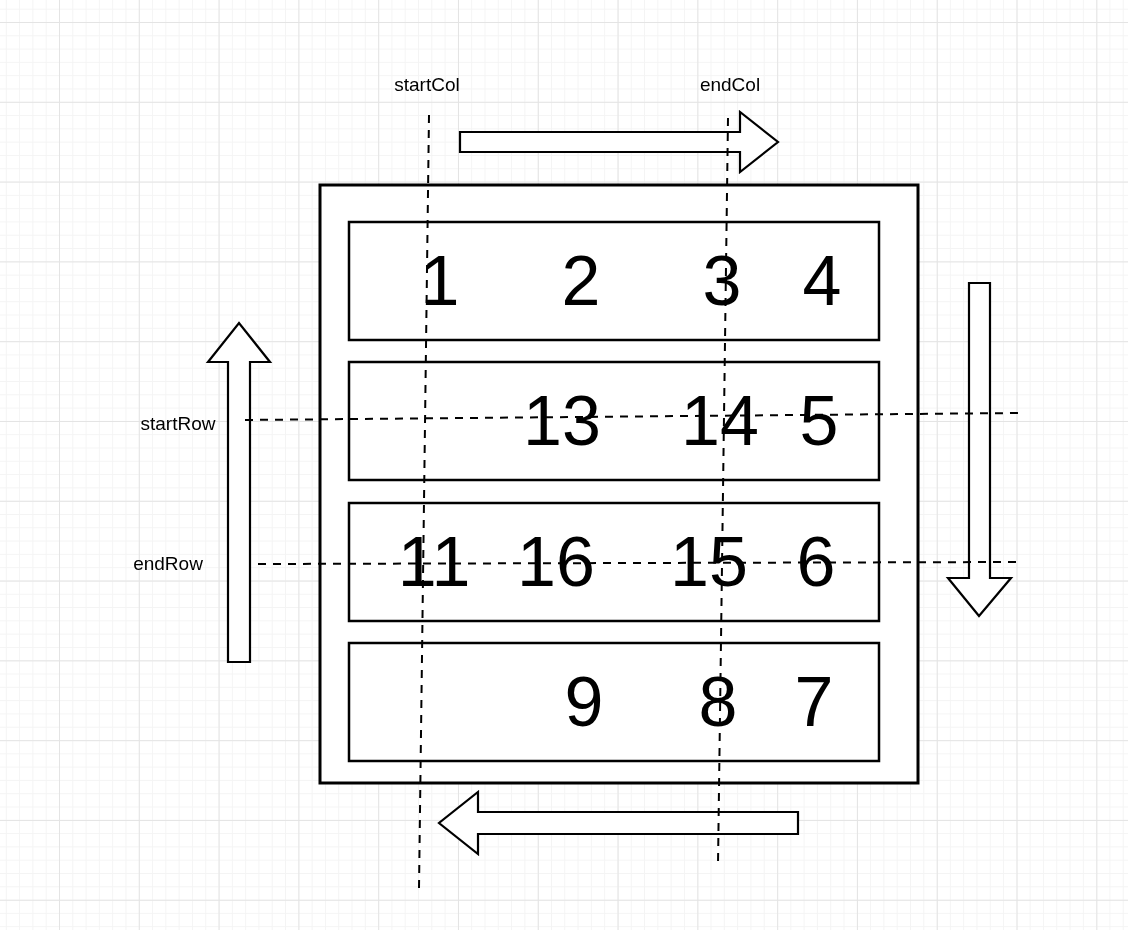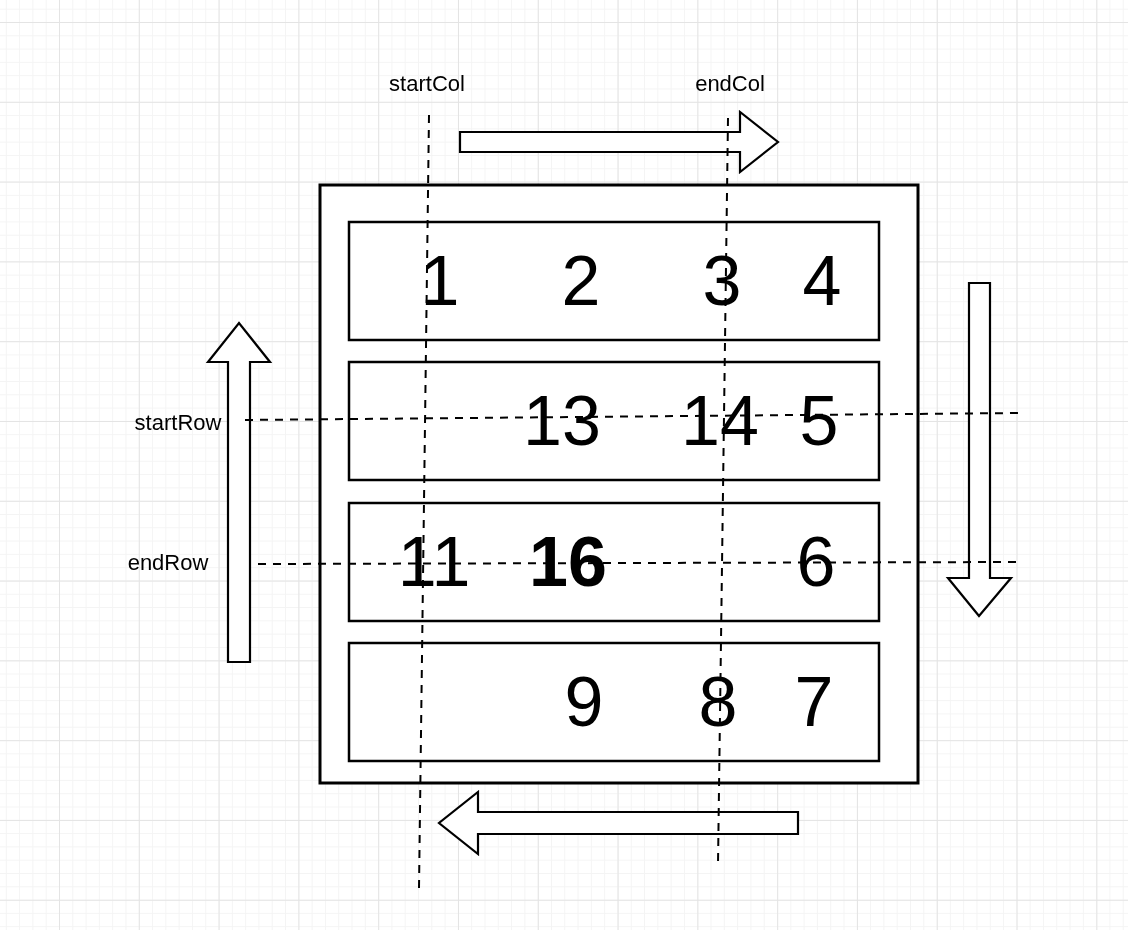--- a/index.html
+++ b/index.html
@@ -16,21 +16,21 @@
       linear-gradient(90deg, #f4f4f4 1px, transparent 1px);
     background-size: 79.8px 79.8px, 79.8px 79.8px, 13.3px 13.3px, 13.3px 13.3px;
     background-position: 59px 22px, 59px 22px, 59px 22px, 59px 22px;
     font-family: "Liberation Sans", sans-serif;
     color: #000000;
   }
   .shapes { position: absolute; left: 0; top: 0; }
   .lbl {
     position: absolute;
     transform: translate(-50%, -50%);
-    font-size: 22px;
+    font-size: 19px;
     line-height: 1;
     white-space: nowrap;
     color: #000000;
   }
   .num {
     position: absolute;
     transform: translate(-50%, -50%);
     font-size: 70px;
     line-height: 1;
     white-space: nowrap;
@@ -70,20 +70,21 @@
   <div class="num" style="left:440px; top:281px;">1</div>
   <div class="num" style="left:581px; top:281px;">2</div>
   <div class="num" style="left:722px; top:281px;">3</div>
   <div class="num" style="left:822px; top:281px;">4</div>
 
   <div class="num" style="left:562px; top:421px;">13</div>
   <div class="num" style="left:705px; top:421px;margin-left:15px;">14</div>
   <div class="num" style="left:819px; top:421px;">5</div>
 
   <div class="num" style="left:434px; top:562px;">11</div>
-  <div class="num" style="left:568px; top:562px;font-weight:bold;">16</div>
+  <div class="num" style="left:556px; top:562px;">16</div>
+  <div class="num" style="left:709px; top:562px;">15</div>
   <div class="num" style="left:816px; top:562px;">6</div>
 
   <div class="num" style="left:584px; top:702px;">9</div>
   <div class="num" style="left:718px; top:702px;">8</div>
   <div class="num" style="left:814px; top:702px;">7</div>
 
 </div>
 
 </body></html>

